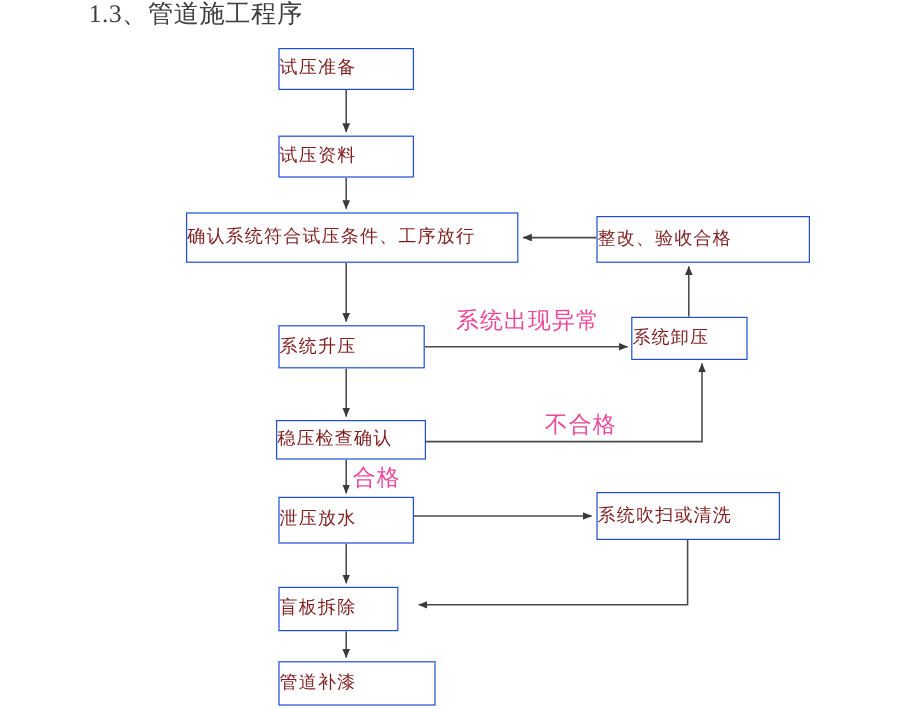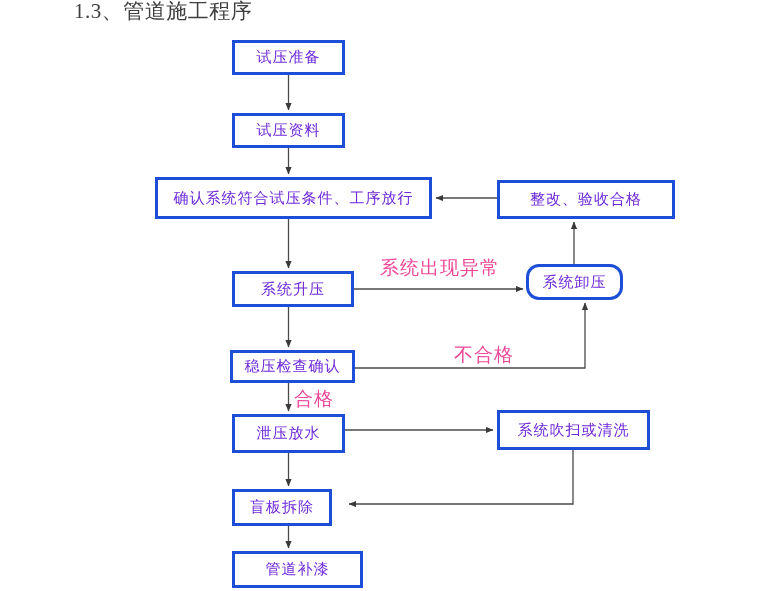--- a/index.html
+++ b/index.html
@@ -32,28 +32,28 @@
   #flow-svg {
     position: absolute;
     left: 0;
     top: 0;
     width: 760px;
     height: 591px;
   }
   .node {
     position: absolute;
     box-sizing: border-box;
-    border: 3px solid #1d4ed8;
+    border: 1px solid #1d4ed8;
     background: #ffffff;
     display: flex;
     align-items: center;
-    justify-content: center;
+    justify-content: flex-start;
     font-size: 15px;
     line-height: 1;
-    color: #6d28d9;
+    color: #7f1d1d;
     letter-spacing: 1px;
     white-space: nowrap;
     z-index: 3;
   }
   .edge-label {
     position: absolute;
     font-size: 19px;
     line-height: 1;
     color: #ec4899;
     letter-spacing: 1px;
@@ -122,21 +122,21 @@
   </div>
 
   <div class="node" style="left:497px; top:180px; width:178px; height:39px;">
     <span>整改、验收合格</span>
   </div>
 
   <div class="node" style="left:232px; top:271px; width:122px; height:36px;">
     <span>系统升压</span>
   </div>
 
-  <div class="node" style="left:526px; top:264px; width:97px; height:36px;border-radius:13px;">
+  <div class="node" style="left:526px; top:264px; width:97px; height:36px;">
     <span>系统卸压</span>
   </div>
 
   <div class="node" style="left:230px; top:350px; width:125px; height:33px;">
     <span>稳压检查确认</span>
   </div>
 
   <div class="node" style="left:232px; top:414px; width:113px; height:39px;">
     <span>泄压放水</span>
   </div>

